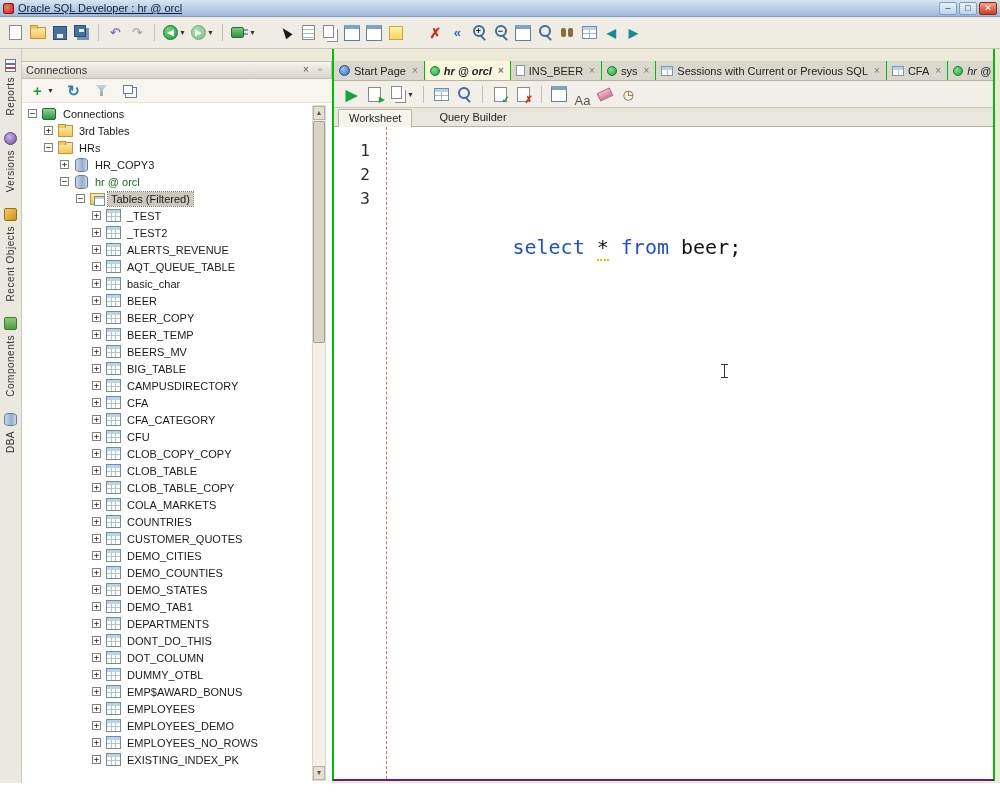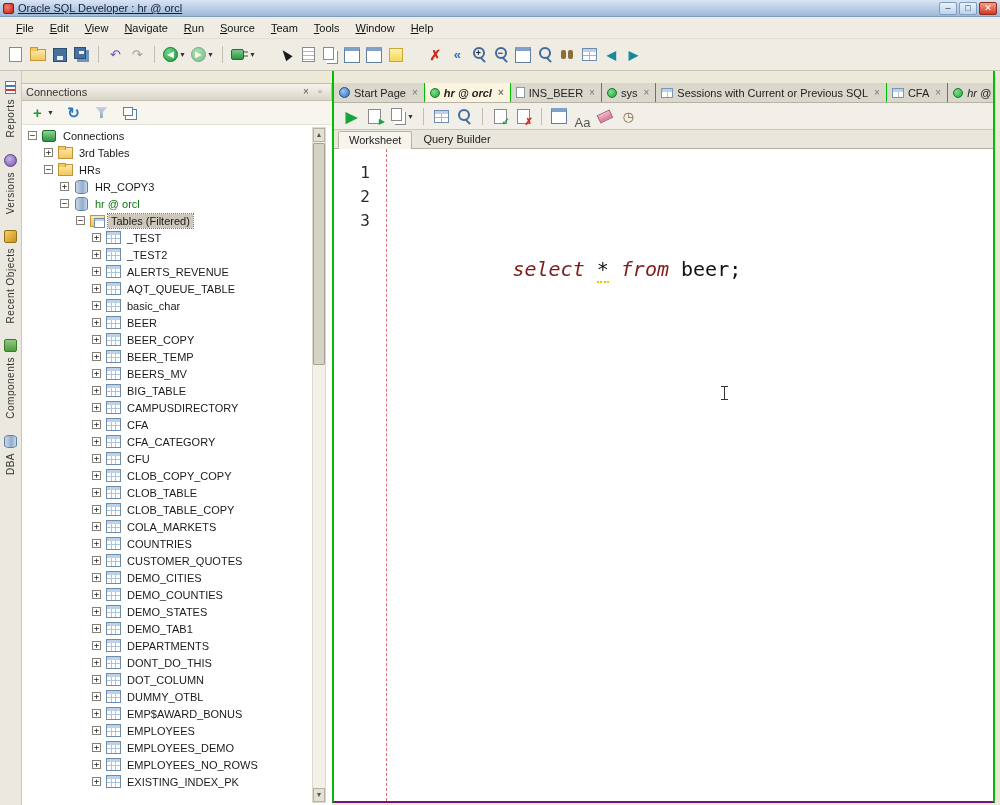--- a/index.html
+++ b/index.html
@@ -117,31 +117,31 @@
   .etab.active { background:#FBF5DF; font-weight:bold; font-style:italic; }
   .etab.italic { font-style:italic; }
   .tab-close { color:#777; font-size:10px; margin-left:2px; }
   .tab-close:empty { display:none; }
   .tc { flex:none; }
   .tc.tc-compass { width:11px; height:11px; border-radius:50%; background:radial-gradient(circle at 35% 35%,#9CC4F0,#2F6FBF); border:1px solid #1F4F8F; }
   .tc.tc-conn { width:10px; height:10px; border-radius:50%; background:radial-gradient(circle at 35% 35%,#7FE08F,#22A434); border:1px solid #187828; }
   .tc.tc-page { width:9px; height:11px; background:#fff; border:1px solid #8899AA; }
   .tc.tc-grid { width:12px; height:10px; border:1px solid #7A96B8; background:linear-gradient(180deg,#BCD2E8 0 3px,transparent 3px),linear-gradient(90deg,transparent 0 5px,#AFC4D8 5px 6px,transparent 6px),#fff; }
   .ws-toolbar { height:27px; flex:none; background:#F1EFE7; border-bottom:1px solid #CCC8BA; display:flex; align-items:center; padding-left:8px; gap:4px; }
-  .subtab-row { height:19px; flex:none; background:#E9E6DC; display:flex; align-items:flex-end; padding-left:4px; border-bottom:1px solid #B6B2A4; }
+  .subtab-row { height:19px; flex:none; background:#E9E6DC; display:flex; align-items:flex-end; padding-left:4px; border-bottom:1px solid #B6B2A4;gap:16px; }
   .subtab { font-size:11px; color:#222; padding:2px 10px 3px; border:1px solid transparent; border-bottom:none; }
   .subtab.active { background:#F6F4EC; border-color:#B6B2A4; border-radius:2px 2px 0 0; position:relative; top:1px; }
   .editor { flex:1; position:relative; background:#fff; overflow:hidden; }
   .gutter { position:absolute; left:0; top:0; bottom:0; width:46px; background:#fff; padding-top:12px; }
   .gut-num { height:24px; line-height:24px; text-align:right; padding-right:10px; font-size:16px; color:#2A2A2A; font-family:"DejaVu Sans Mono",monospace; }
   .margin-guide { position:absolute; left:52px; top:0; bottom:0; width:0; border-left:1px dashed #E07070; }
   .code-area { position:absolute; left:58px; top:0; right:0; bottom:0; padding-top:12px; font-family:"DejaVu Sans Mono",monospace; font-size:20px; color:#111; }
   .code-line { height:24px; line-height:24px; white-space:pre; }
   .tok { white-space:pre; }
-  .tok.kw { color:#7f1d1d;font-style:italic; }
+  .tok.kw { color:#1d4ed8; }
   .tok.star { border-bottom:2px dotted #E8C400; }
   .ibeam { position:absolute; left:386px; top:236px; width:9px; height:16px; }
   .ibeam::before { content:""; position:absolute; left:4px; top:2px; bottom:2px; width:1px; background:#333; }
   .ibeam::after { content:""; position:absolute; left:1px; right:1px; top:1px; height:1px; background:#333; box-shadow:0 13px #333; }
 </style>
 </head>
 <body>
 
 <div id="app">
 
@@ -149,33 +149,20 @@
     <span class="app-icon"></span>
     <span class="window-title">Oracle SQL Developer : hr @ orcl</span>
     <span style="display:flex;">
 
     <span class="win-btn">–</span>
         <span class="win-btn">□</span>
         <span class="win-btn close">✕</span>
       </span>
   </div>
 
-  <div class="menu-bar">
-
-  <span class="menu-item">File</span>
-      <span class="menu-item">Edit</span>
-      <span class="menu-item">View</span>
-      <span class="menu-item">Navigate</span>
-      <span class="menu-item">Run</span>
-      <span class="menu-item">Source</span>
-      <span class="menu-item">Team</span>
-      <span class="menu-item">Tools</span>
-      <span class="menu-item">Window</span>
-      <span class="menu-item">Help</span>
-    </div>
 
   <div class="main-toolbar">
 
       <span class="tb-item">
         <span class="ic page">
           <span class="gl"></span>
         </span>
 
       </span>
 

